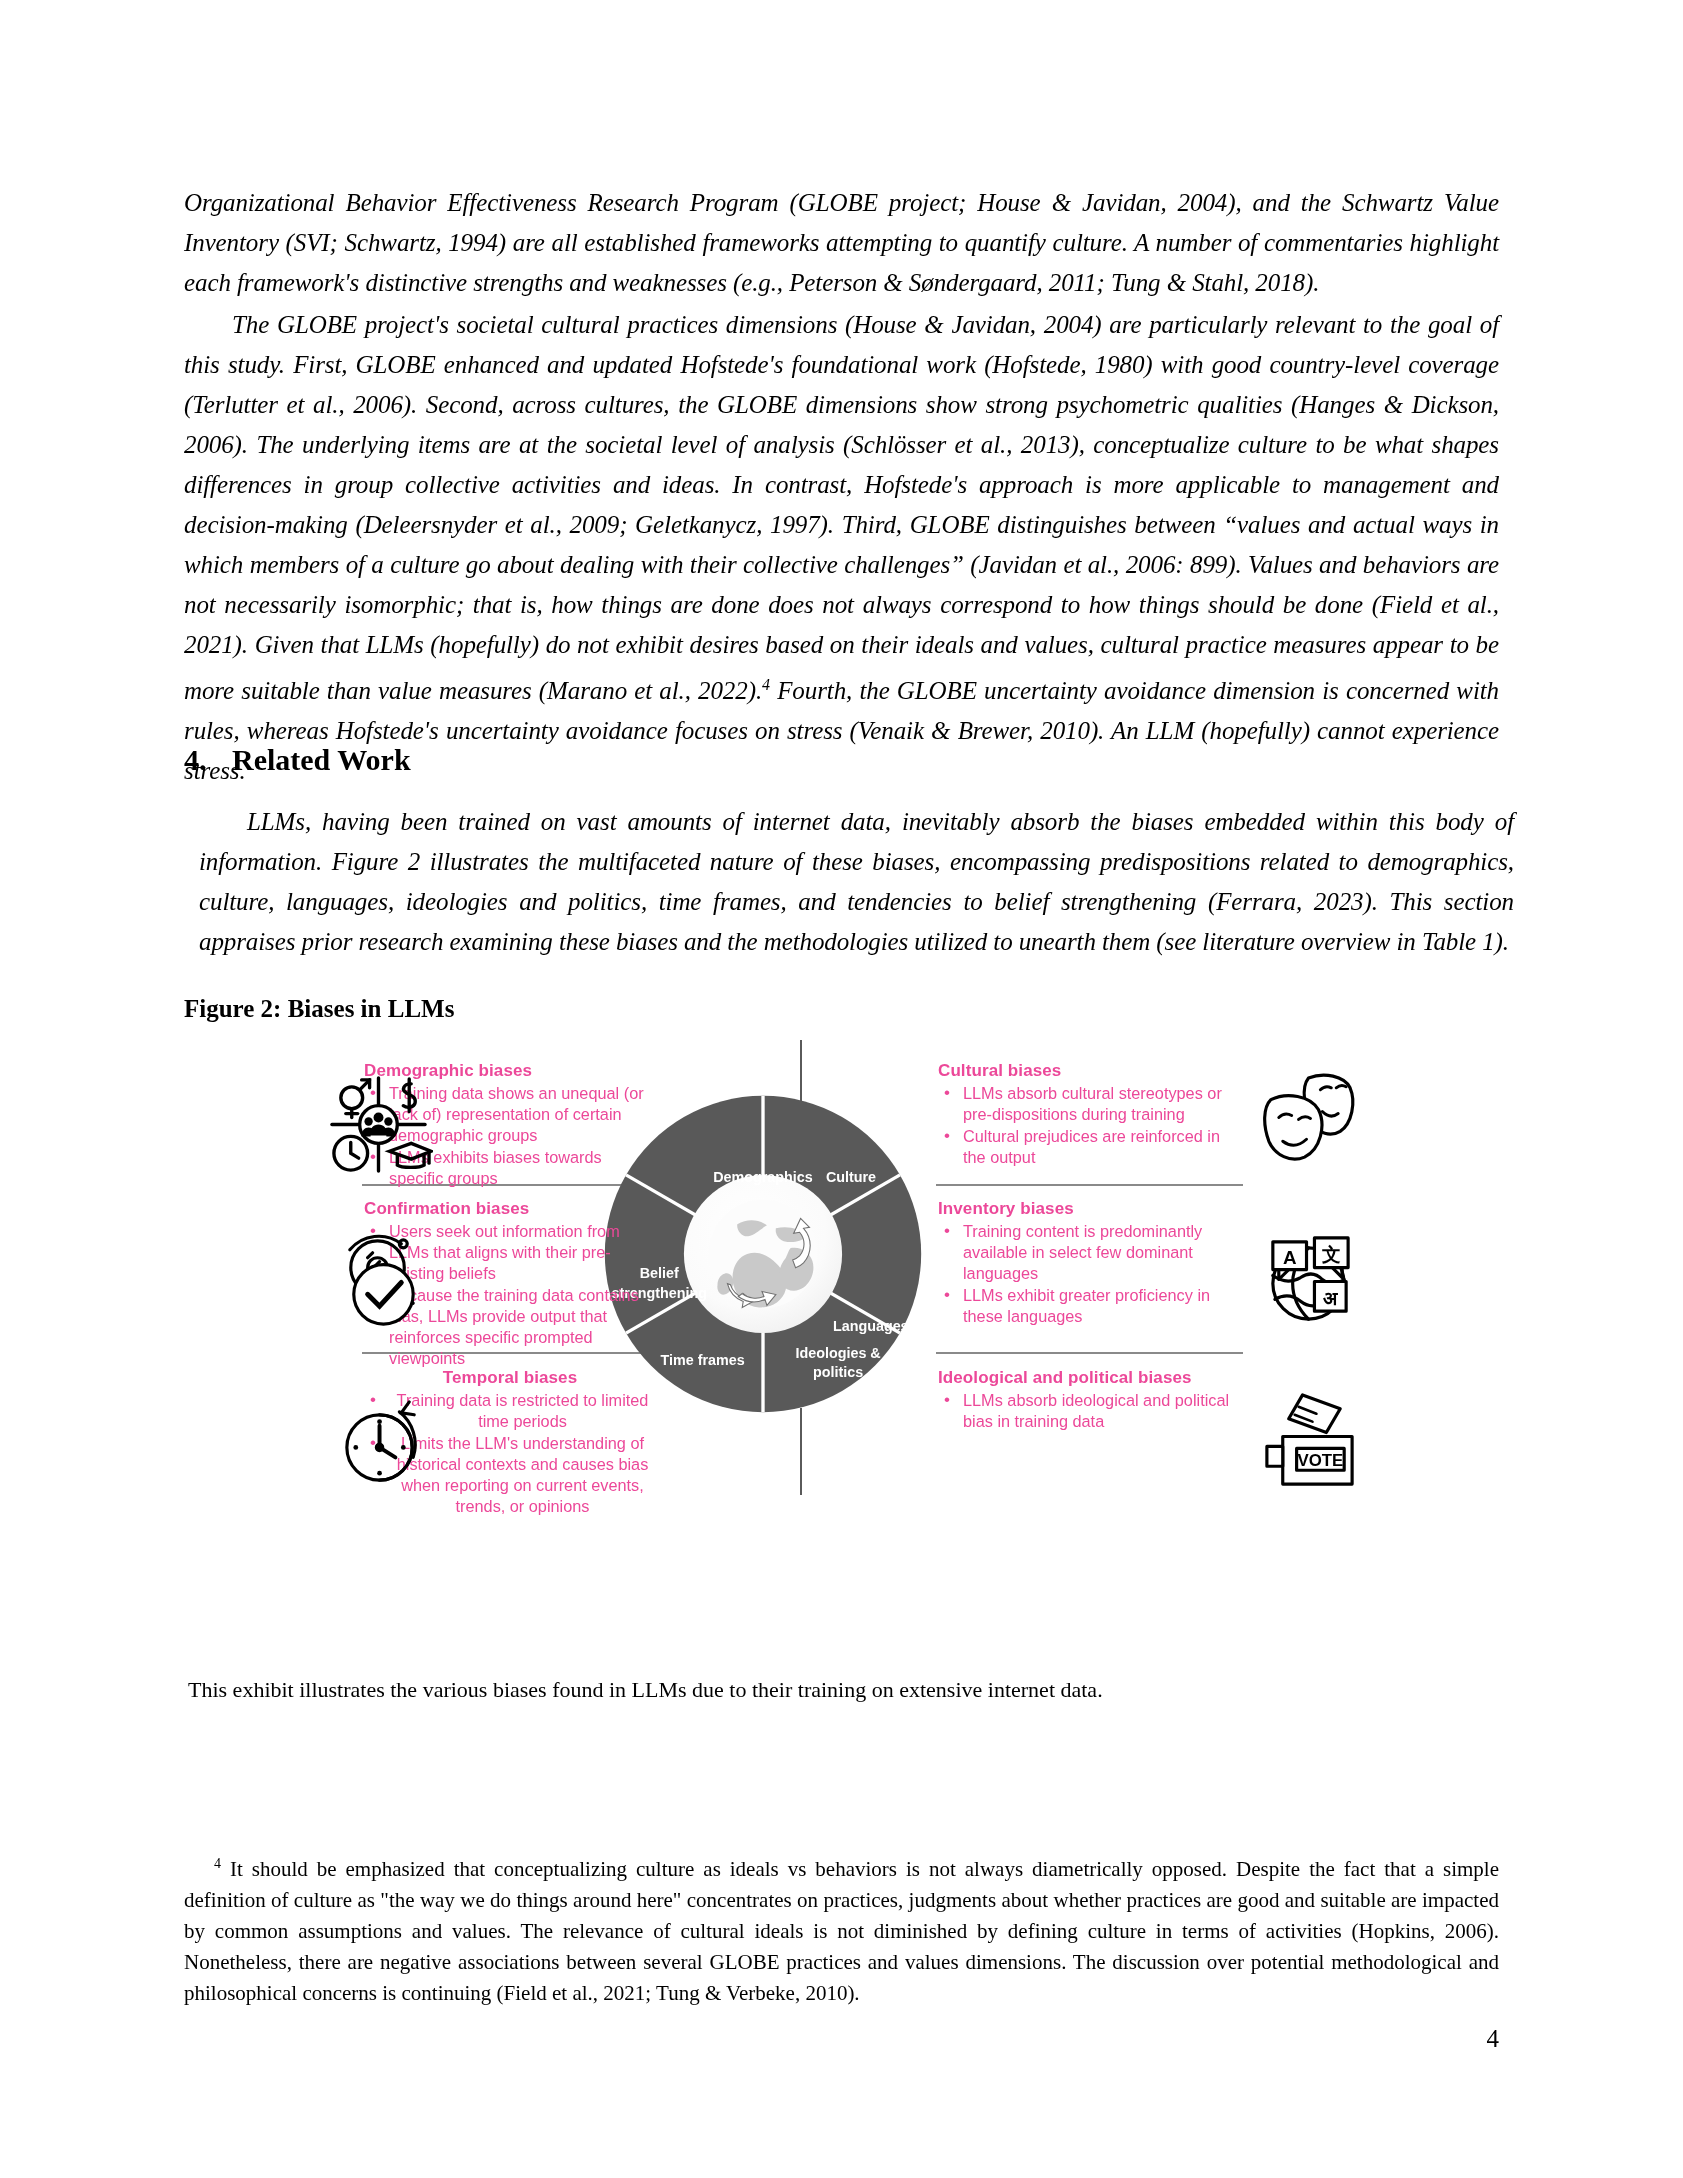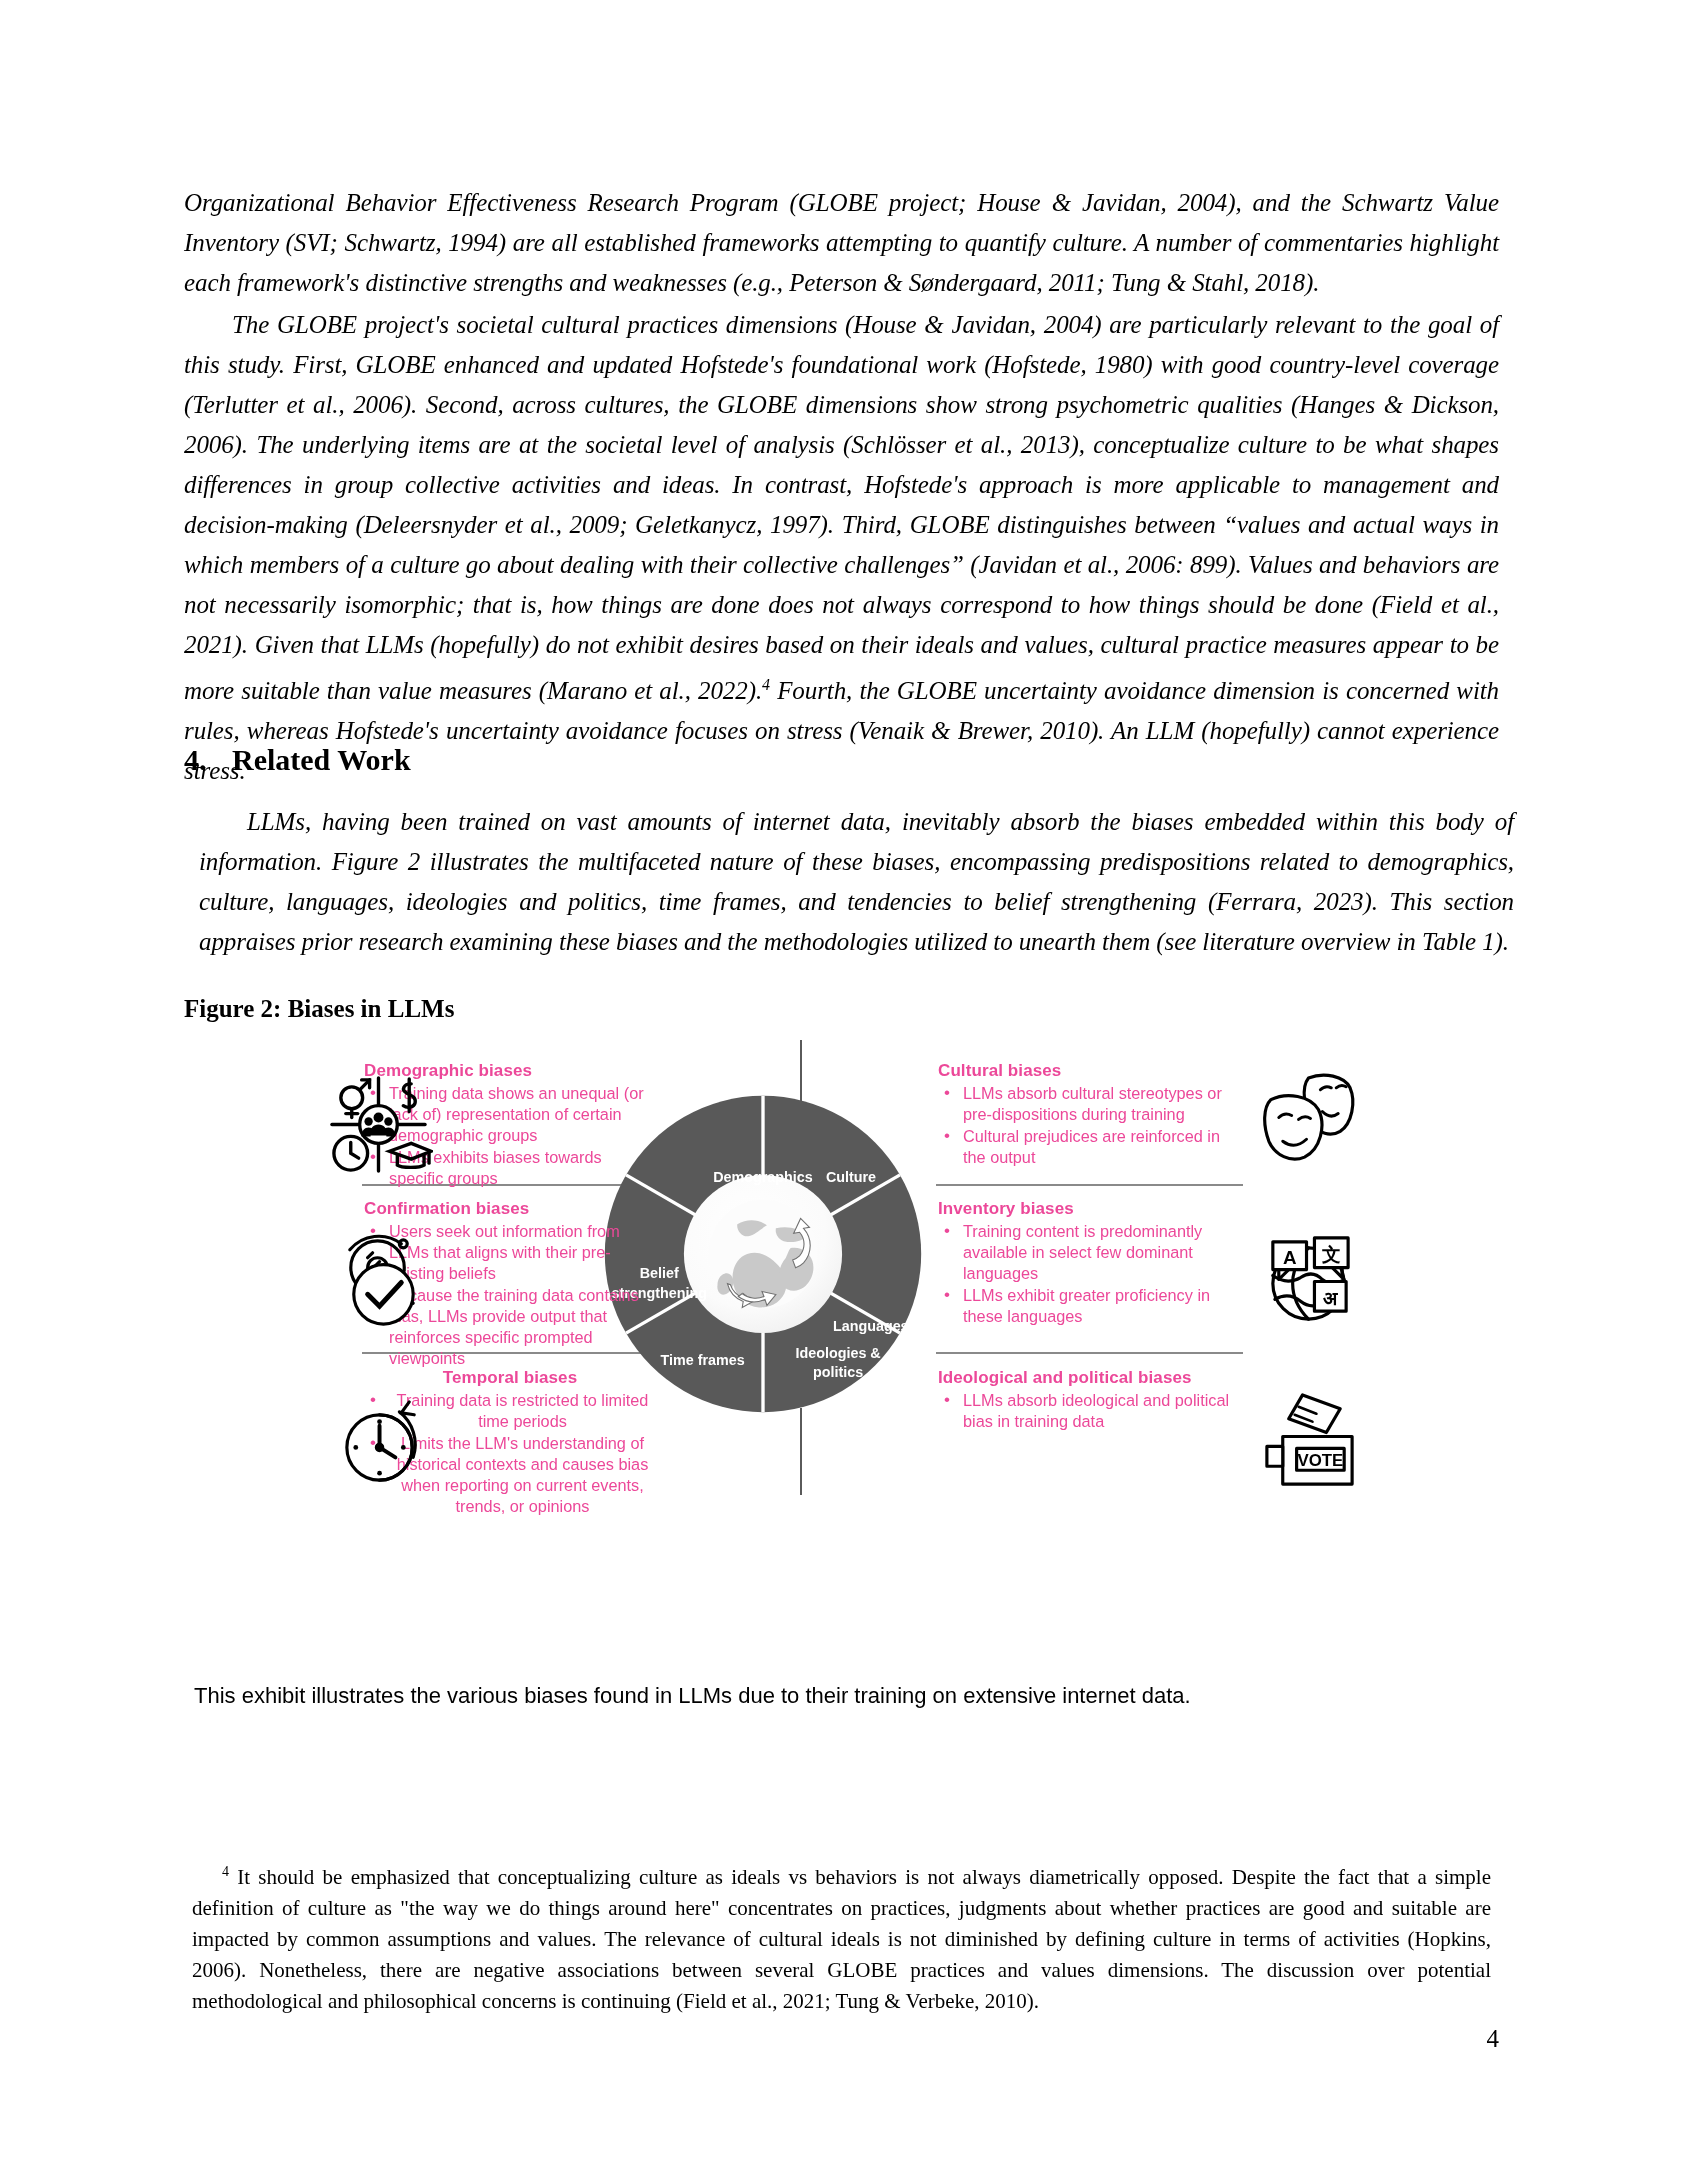--- a/index.html
+++ b/index.html
@@ -40,31 +40,31 @@
   h2.section .num{ width:48px; display:inline-block; }
 
   .figtitle{
     font-family:"Liberation Serif", serif;
     font-weight:bold;
     font-size:25px;
     margin:0;
   }
 
   .figcaption{
-    font-family:Liberation Sans, sans-serif;
+    font-family:Liberation Serif, serif;
     font-size:22px;
-    margin:10px;
+    margin:4px;
   }
 
   .footnote{
     font-family:"Liberation Serif", serif;
     font-size:21px;
     line-height:31px;
     text-align:justify;
-    margin:8px;
+    margin:0;
   }
   .footnote sup{ font-size:14px; vertical-align:super; }
 
   .pagenum{
     position:absolute;
     right:0; top:2025px;
     font-family:"Liberation Serif", serif;
     font-size:25px;
   }
 

